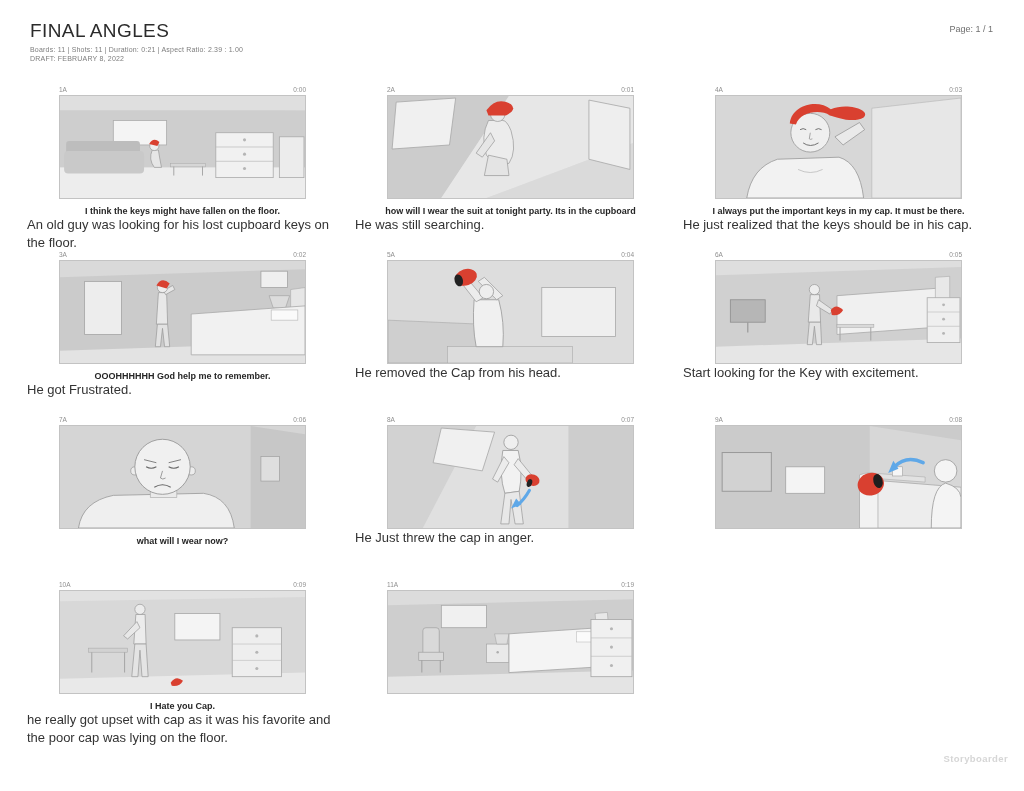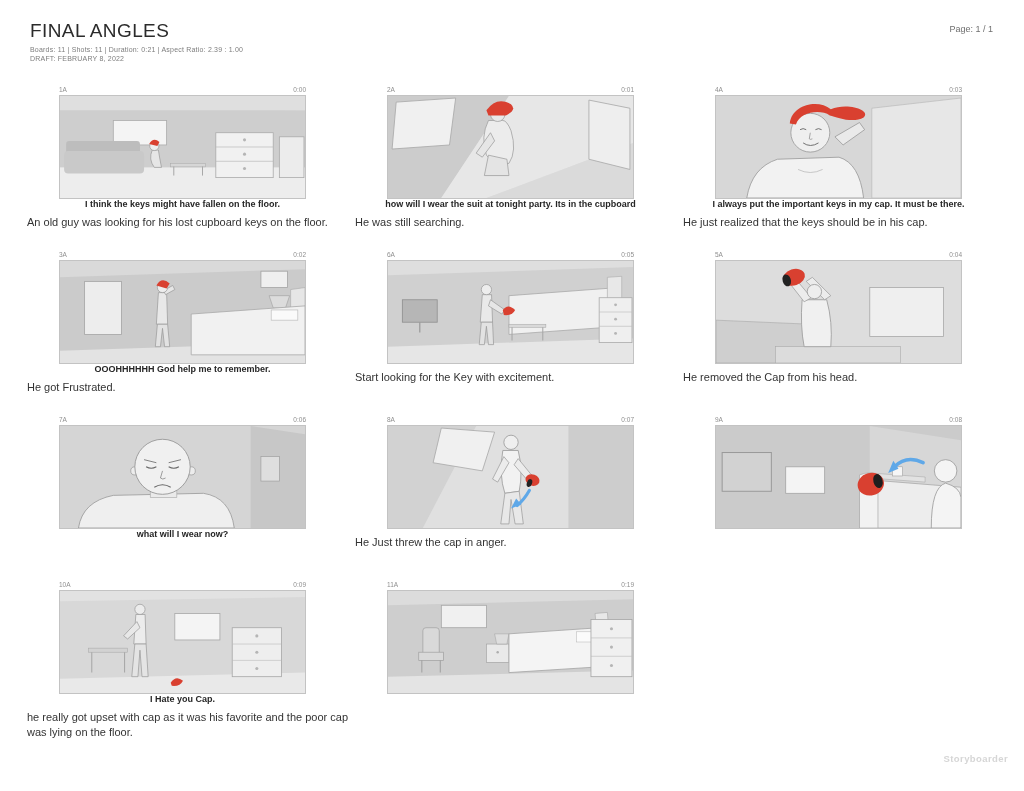--- a/index.html
+++ b/index.html
@@ -8,22 +8,22 @@
   .header{position:absolute;left:30px;top:20px}
   .title{font-size:19px;font-weight:normal;letter-spacing:.4px;color:#2b2b2b}
   .meta{font-size:7px;color:#7d7d7d;margin-top:4px;letter-spacing:.2px}
   .draft{font-size:7px;color:#7d7d7d;margin-top:2px;letter-spacing:.2px}
   .page-indicator{position:absolute;right:31px;top:24px;font-size:9px;color:#6f6f6f}
   .grid{position:absolute;left:27px;top:86px;display:grid;grid-template-columns:repeat(3,328px);grid-auto-rows:165px}
   .board{position:relative}
   .board-head{width:247px;margin-left:32px;display:flex;justify-content:space-between;align-items:flex-end;font-size:6.5px;color:#8f8f8f;padding-bottom:2px}
   .frame{width:247px;height:104px;margin-left:32px;border:1px solid #c3c3c3;overflow:hidden;background:#e6e6e6}
   .frame svg{display:block;width:100%;height:100%}
-  .dialogue{width:311px;text-align:center;font-size:9px;font-weight:bold;color:#262626;white-space:nowrap}
-  .action{width:322px;font-size:11px;color:#333;margin-top:6px;line-height:1.4}
+  .dialogue{width:311px;text-align:center;font-size:9px;font-weight:bold;color:#262626;margin-top:7px;white-space:nowrap}
+  .action{width:322px;font-size:13px;color:#333;line-height:1.4}
   .dialogue:empty,.action:empty{display:none}
   .watermark{position:absolute;right:16px;bottom:27px;font-size:9.5px;font-weight:bold;color:#d6d6d6;letter-spacing:.4px}
 </style>
 </head>
 <body>
 
 <div class="header">
   <div class="title">FINAL ANGLES</div>
   <div class="meta">Boards: 11  |  Shots: 11  |  Duration: 0:21  |  Aspect Ratio: 2.39 : 1.00</div>
   <div class="draft">DRAFT: FEBRUARY 8, 2022</div>
@@ -132,20 +132,43 @@
         <rect x="206" y="48" width="26" height="10" fill="#fafafa" stroke="#b5b5b5" stroke-width="0.6"></rect>
         <path d="M96,31 L94,62 L105,62 L104,31 Z" fill="#e8e8e8" stroke="#999" stroke-width="0.7"></path>
         <path d="M95,62 L93,84 L98,84 L100,66 L102,84 L107,84 L105,62 Z" fill="#e2e2e2" stroke="#999" stroke-width="0.7"></path>
         <path d="M103,33 L112,28 L110,24 L101,29 Z" fill="#e6e6e6" stroke="#999" stroke-width="0.7"></path>
         <circle cx="100" cy="26" r="5" fill="#ededed" stroke="#999" stroke-width="0.7"></circle>
         <path d="M94,24 Q99,15 107,22 L104,27 Z" fill="#d94030"></path>
       </svg>
     </div>
     <div class="dialogue">OOOHHHHHH God help me to remember.</div>
     <div class="action">He got Frustrated.</div>
+  </div>
+
+  <div class="board">
+    <div class="board-head">
+      <span>5A</span>
+      <span>0:04</span>
+    </div>
+    <div class="frame">
+      <svg viewBox="0 0 239 100" preserveAspectRatio="none">
+        <rect width="239" height="100" fill="#dddddd"></rect>
+        <rect x="150" y="26" width="72" height="48" fill="#efefef" stroke="#a9a9a9" stroke-width="0.8"></rect>
+        <polygon points="0,58 92,62 92,100 0,100" fill="#cfcfcf" stroke="#a9a9a9" stroke-width="0.6"></polygon>
+        <rect x="58" y="84" width="122" height="16" fill="#dcdcdc" stroke="#ababab" stroke-width="0.6"></rect>
+        <path d="M84,38 Q82,64 86,84 L112,84 Q114,60 108,38 Z" fill="#f0f0f0" stroke="#999" stroke-width="0.8"></path>
+        <polygon points="86,40 72,22 78,18 93,36" fill="#ececec" stroke="#999" stroke-width="0.7"></polygon>
+        <polygon points="106,38 88,20 94,16 112,34" fill="#ececec" stroke="#999" stroke-width="0.7"></polygon>
+        <circle cx="96" cy="30" r="7" fill="#eeeeee" stroke="#999" stroke-width="0.8"></circle>
+        <ellipse cx="76" cy="16" rx="11" ry="8" fill="#d94030" transform="rotate(-18 76 16)"></ellipse>
+        <ellipse cx="69" cy="19" rx="4" ry="6" fill="#222" transform="rotate(-18 69 19)"></ellipse>
+      </svg>
+    </div>
+
+    <div class="action">He removed the Cap from his head.</div>
   </div>
 
   <div class="board">
     <div class="board-head">
       <span>6A</span>
       <span>0:05</span>
     </div>
     <div class="frame">
       <svg viewBox="0 0 239 100" preserveAspectRatio="none">
         <rect width="239" height="100" fill="#d0d0d0"></rect>
@@ -170,43 +193,20 @@
         <circle cx="96" cy="28" r="5" fill="#ededed" stroke="#999" stroke-width="0.7"></circle>
         <path d="M112,48 Q117,41 124,48 Q121,54 113,53 Z" fill="#d94030"></path>
       </svg>
     </div>
 
     <div class="action">Start looking for the Key with excitement.</div>
   </div>
 
   <div class="board">
     <div class="board-head">
-      <span>5A</span>
-      <span>0:04</span>
-    </div>
-    <div class="frame">
-      <svg viewBox="0 0 239 100" preserveAspectRatio="none">
-        <rect width="239" height="100" fill="#dddddd"></rect>
-        <rect x="150" y="26" width="72" height="48" fill="#efefef" stroke="#a9a9a9" stroke-width="0.8"></rect>
-        <polygon points="0,58 92,62 92,100 0,100" fill="#cfcfcf" stroke="#a9a9a9" stroke-width="0.6"></polygon>
-        <rect x="58" y="84" width="122" height="16" fill="#dcdcdc" stroke="#ababab" stroke-width="0.6"></rect>
-        <path d="M84,38 Q82,64 86,84 L112,84 Q114,60 108,38 Z" fill="#f0f0f0" stroke="#999" stroke-width="0.8"></path>
-        <polygon points="86,40 72,22 78,18 93,36" fill="#ececec" stroke="#999" stroke-width="0.7"></polygon>
-        <polygon points="106,38 88,20 94,16 112,34" fill="#ececec" stroke="#999" stroke-width="0.7"></polygon>
-        <circle cx="96" cy="30" r="7" fill="#eeeeee" stroke="#999" stroke-width="0.8"></circle>
-        <ellipse cx="76" cy="16" rx="11" ry="8" fill="#d94030" transform="rotate(-18 76 16)"></ellipse>
-        <ellipse cx="69" cy="19" rx="4" ry="6" fill="#222" transform="rotate(-18 69 19)"></ellipse>
-      </svg>
-    </div>
-
-    <div class="action">He removed the Cap from his head.</div>
-  </div>
-
-  <div class="board">
-    <div class="board-head">
       <span>7A</span>
       <span>0:06</span>
     </div>
     <div class="frame">
       <svg viewBox="0 0 239 100" preserveAspectRatio="none">
         <rect width="239" height="100" fill="#d5d5d5"></rect>
         <polygon points="186,0 239,8 239,100 186,100" fill="#c7c7c7"></polygon>
         <rect x="196" y="30" width="18" height="24" fill="#dedede" stroke="#a0a0a0" stroke-width="0.7"></rect>
         <path d="M18,100 Q22,74 52,68 L140,66 Q166,70 170,100 Z" fill="#efefef" stroke="#999" stroke-width="0.8"></path>
         <rect x="88" y="56" width="26" height="14" fill="#eaeaea" stroke="#999" stroke-width="0.5"></rect>

